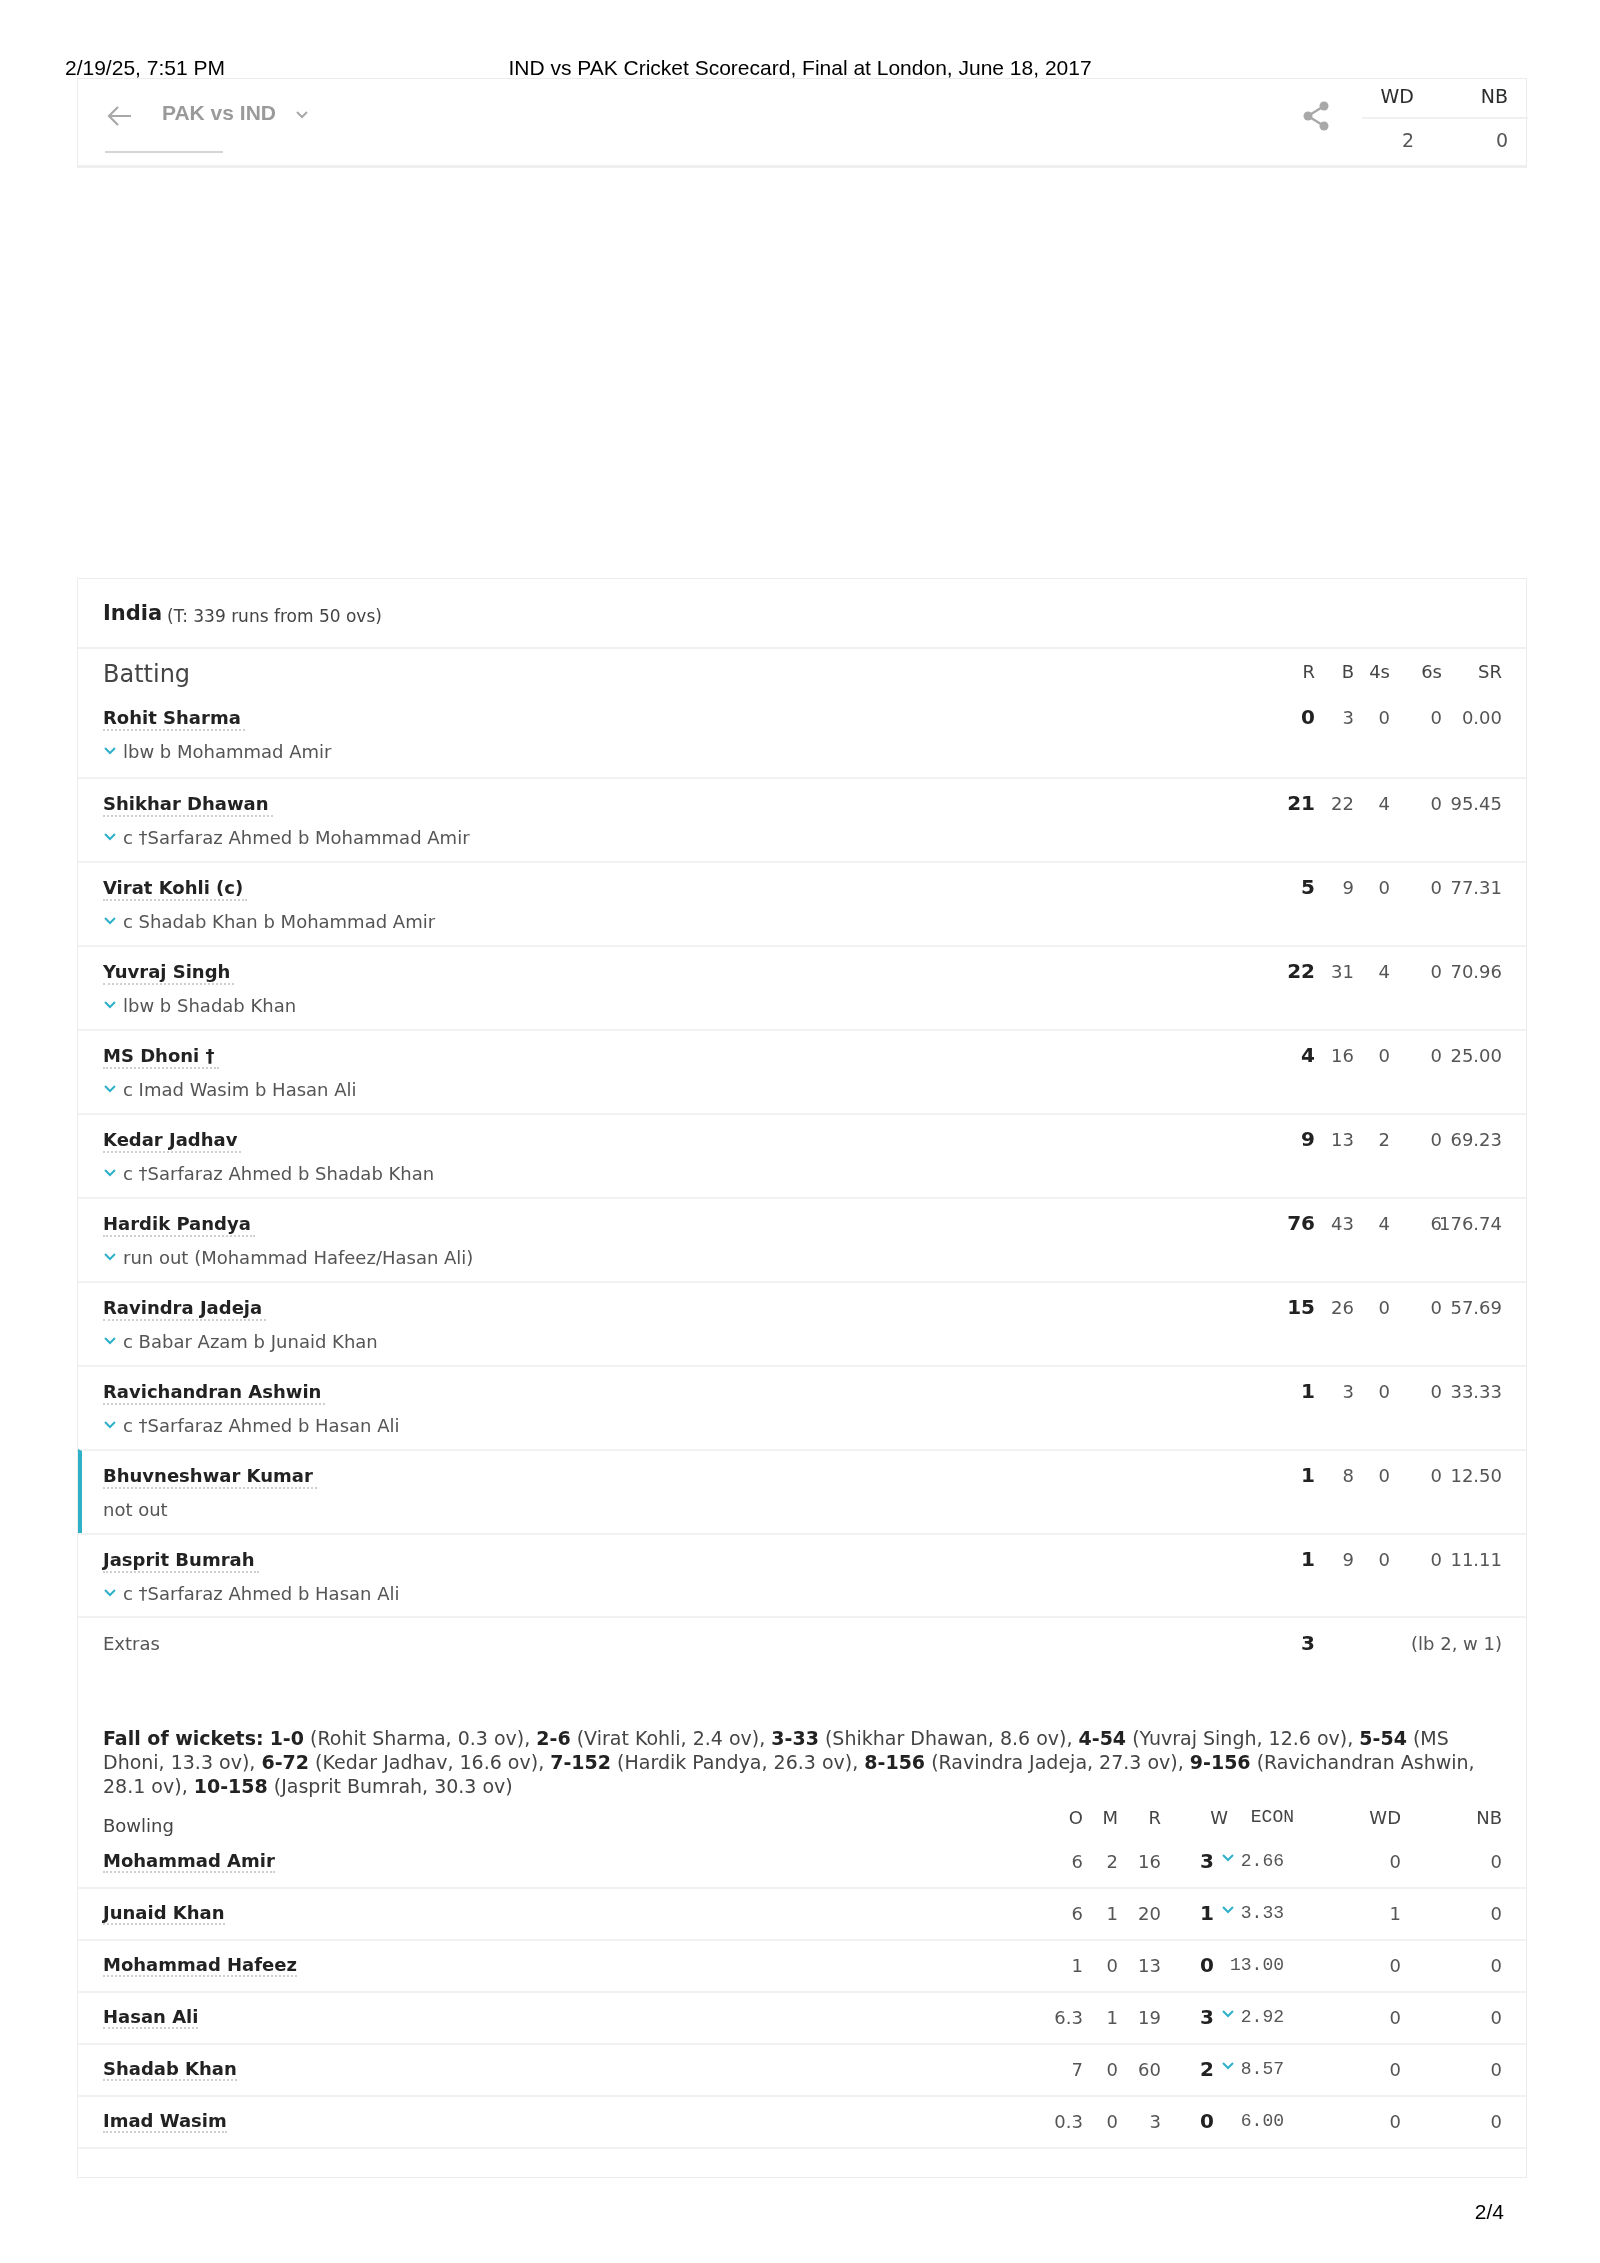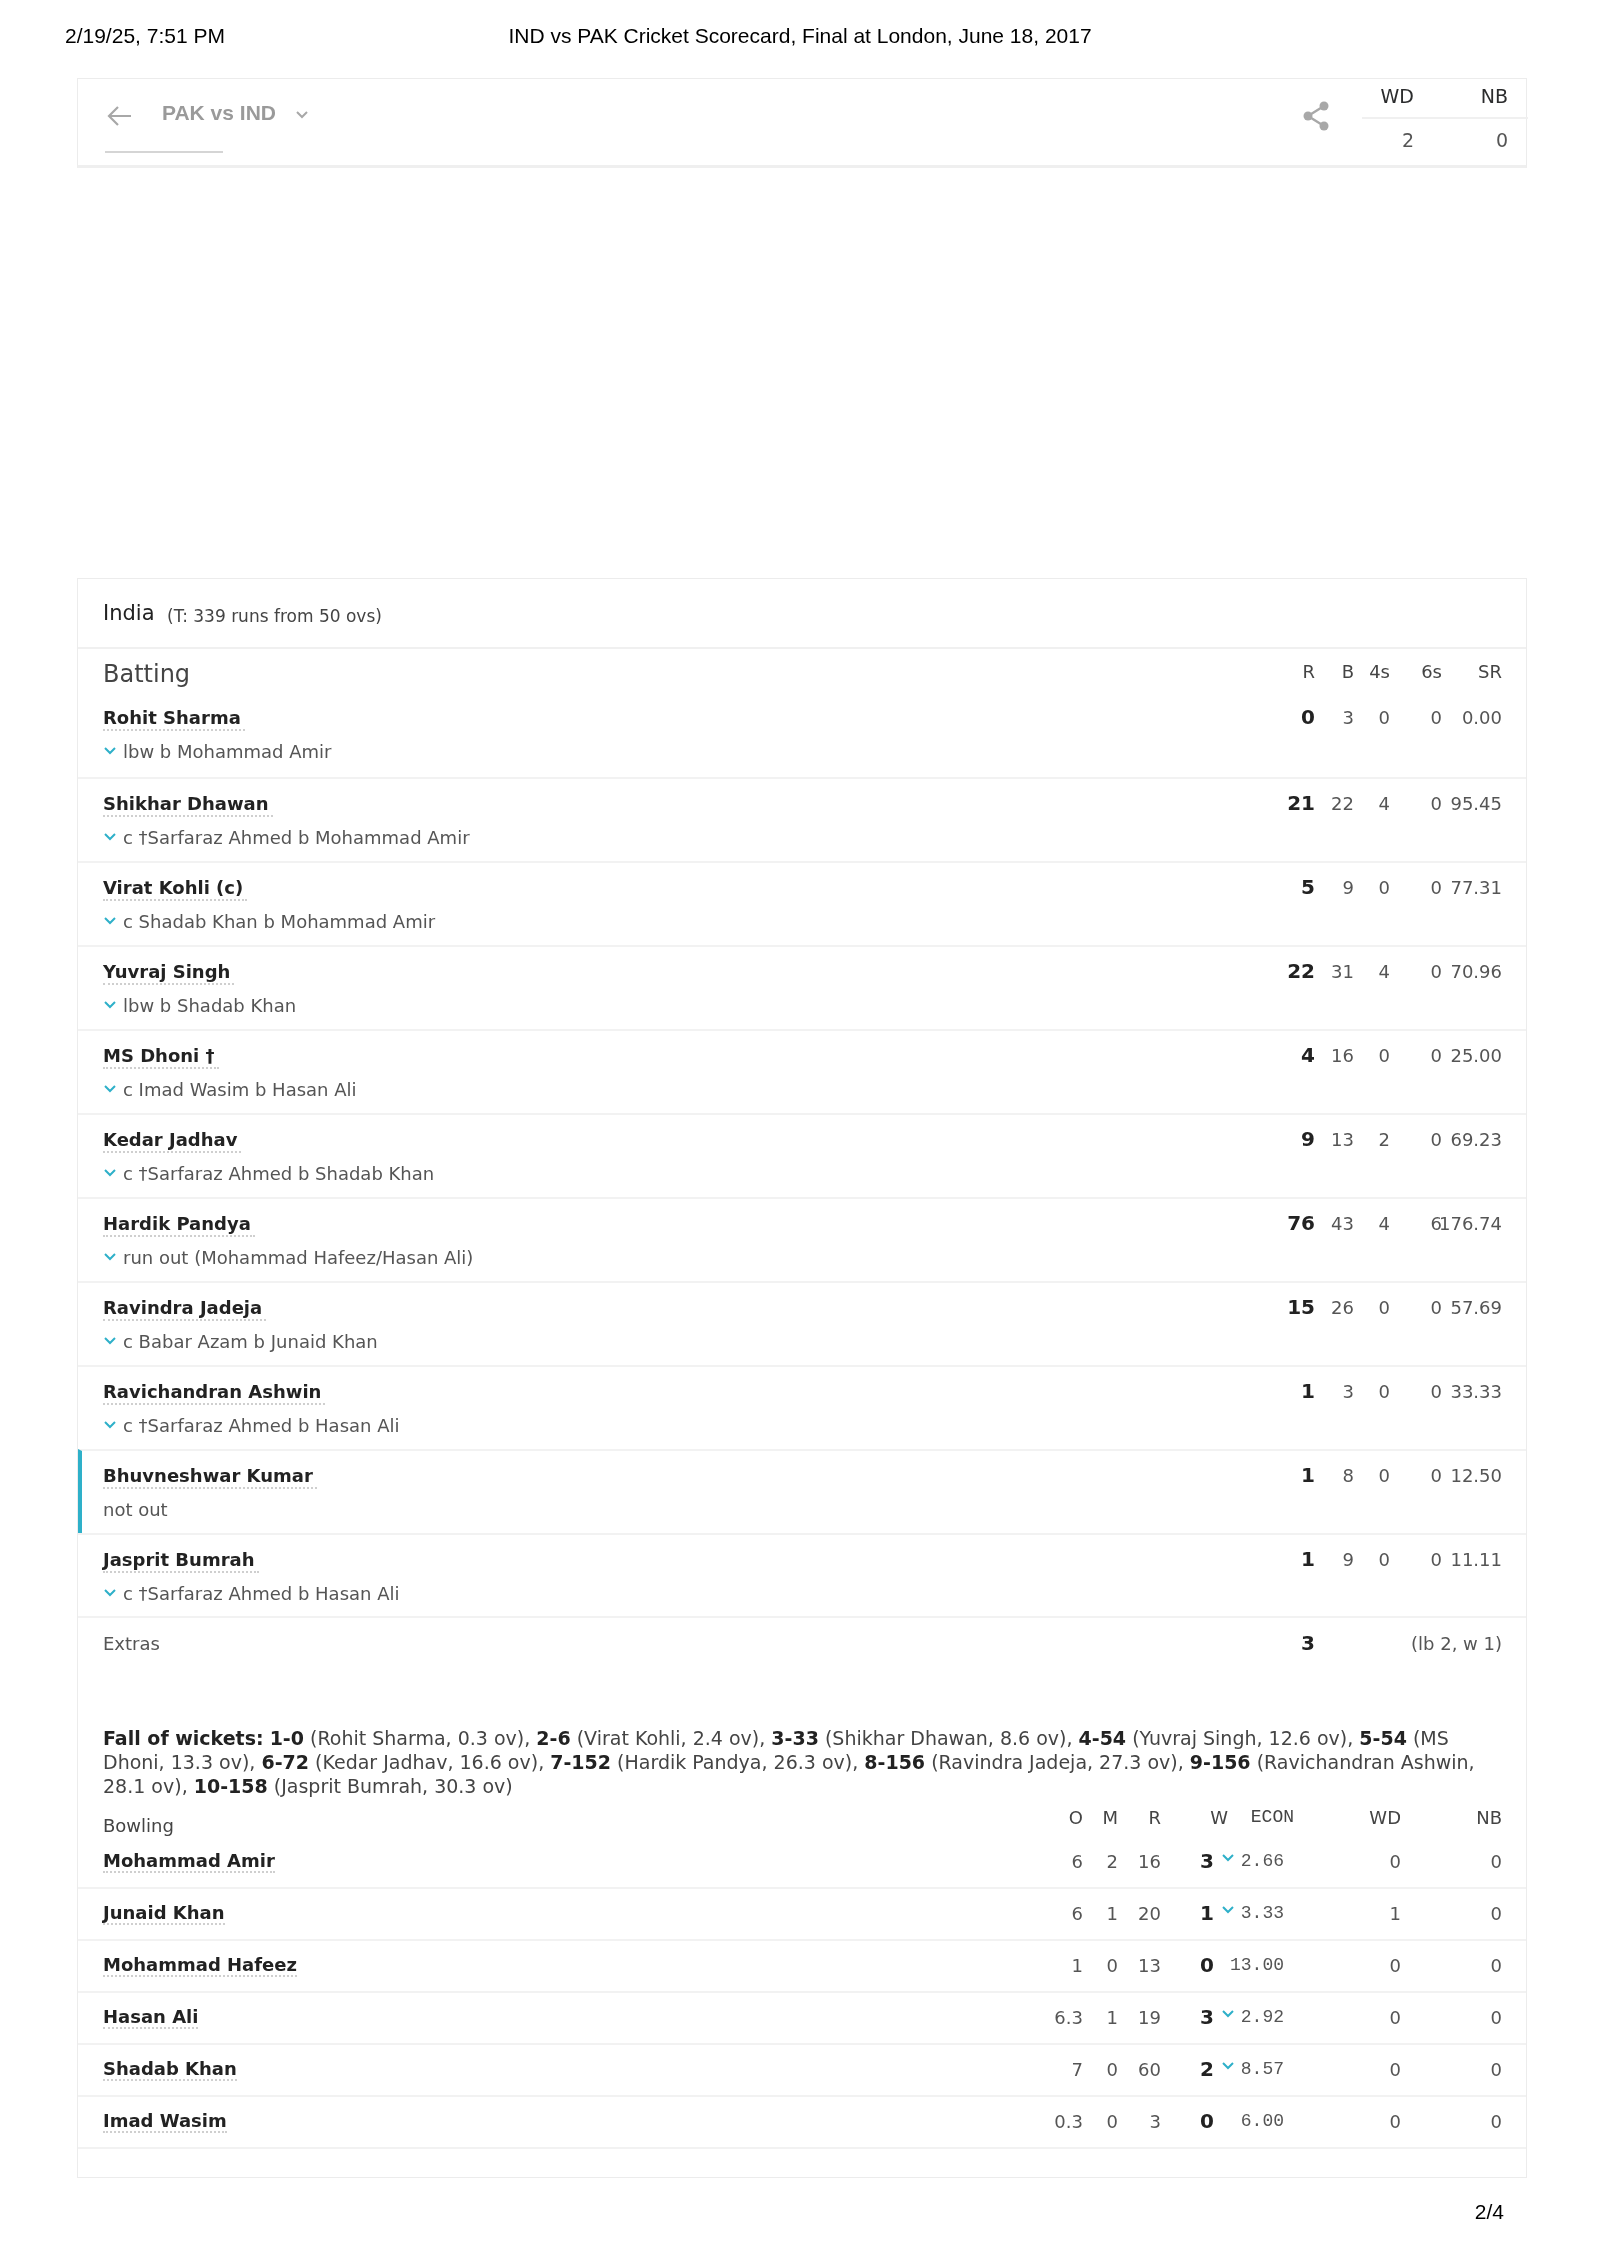--- a/index.html
+++ b/index.html
@@ -3,21 +3,21 @@
   <meta charset="utf-8">
   <style>
     * { box-sizing: border-box; margin: 0; padding: 0; }
     html, body { width: 1600px; height: 2263px; background: #ffffff; overflow: hidden; }
     body { position: relative; font-family: "DejaVu Sans", sans-serif; color: #2b2c2d; }
 
     .print-header, .print-footer {
       position: absolute; left: 0; width: 1600px;
       font-family: "Liberation Sans", sans-serif; font-size: 21px; color: #000;
     }
-    .print-header { top: 24px; height: 30px; padding-left: 47px; }
+    .print-header { top: 56px; height: 30px; padding-left: 47px; }
     .print-footer { top: 2200px; height: 30px; }
     .ph-left { position: absolute; left: 65px; }
     .ph-center { position: absolute; left: 0; width: 1600px; text-align: center; }
     .ph-right { position: absolute; right: 96px; }
 
     
     .top-card {
       position: absolute; left: 77px; top: 78px; width: 1450px; height: 90px;
       background: #fff; border: 1px solid #ececec; border-bottom: 3px solid #efefef;
     }
@@ -36,21 +36,21 @@
     .mc1 { right: 114px; top: 6px; }
     .mc2 { right: 20px; top: 6px; }
     .mini-row .mc1, .mini-row .mc2 { top: 8px; color: #555; }
 
     
     .card {
       position: absolute; left: 77px; top: 578px; width: 1450px; height: 1600px;
       border: 1px solid #ececec; background: #fff;
     }
     .card-head { position: absolute; left: 0; top: 0; width: 100%; height: 70px; border-bottom: 2px solid #f0f0f0; }
-    .team-name { position: absolute; left: 25px; top: 22px; font-size: 21px; font-weight: normal; color: #222; text-align: right; }
+    .team-name { position: absolute; left: 25px; top: 22px; font-size: 21px; font-weight: bold; color: #222; text-align: right; }
     .team-sub { position: absolute; left: 89px; top: 27px; font-size: 17px; color: #444; }
 
     .bat-head { position: absolute; left: 0; top: 70px; width: 100%; height: 44px; }
     .bat-head .lbl { position: absolute; left: 25px; top: 11px; font-size: 24px; color: #444; }
     .stat { position: absolute; font-size: 18px; color: #555; text-align: right; }
     .c-r { right: 211px; width: 60px; }
     .c-b { right: 172px; width: 40px; }
     .c-4 { right: 136px; width: 40px; }
     .c-6 { right: 84px; width: 40px; text-align: right; }
     .c-sr { right: 24px; width: 80px; }

